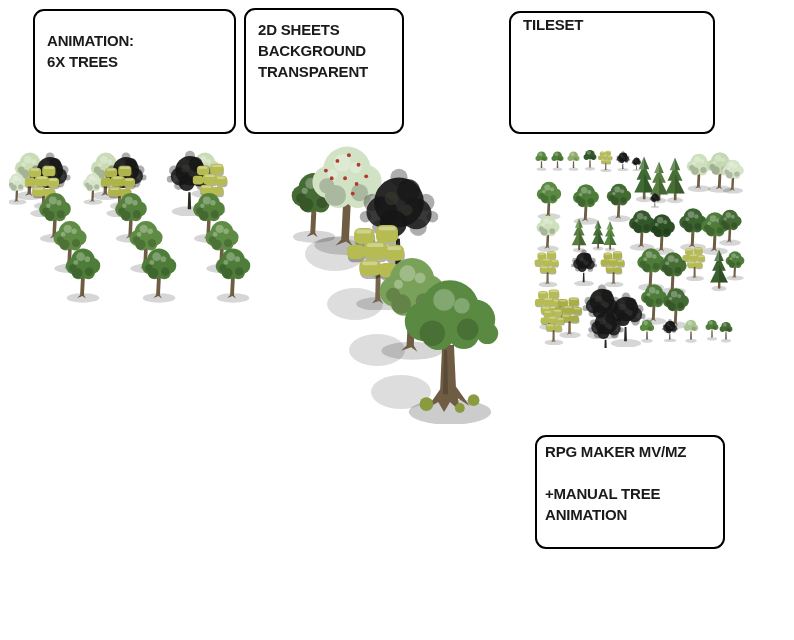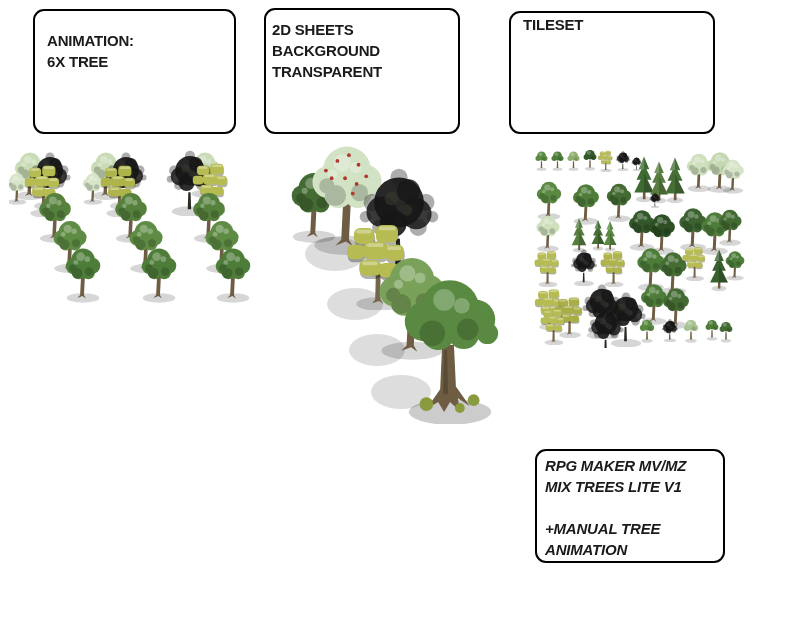--- a/index.html
+++ b/index.html
@@ -25,23 +25,23 @@
     font-weight: bold;
     font-size: 15px;
   }
   .box-line {
     min-height: 21px;
     line-height: 21px;
     white-space: nowrap;
     letter-spacing: -0.2px;
   }
   #box-animation { left: 33px;  top: 9px;   width: 203px; height: 125px; padding: 19px 12px; }
-  #box-sheets    { left: 264px; top: 8px;   width: 196px; height: 126px; padding: 9px 6px; }
+  #box-sheets    { left: 244px; top: 8px;   width: 160px; height: 126px; padding: 9px 12px; }
   #box-tileset   { left: 509px; top: 11px;  width: 206px; height: 123px; padding: 0 12px; }
-  #box-footer    { left: 535px; top: 449px; width: 190px; height: 114px; padding: 4px 8px; font-style: italic; }
+  #box-footer    { left: 535px; top: 435px; width: 190px; height: 114px; padding: 4px 8px; }
   #box-tileset .box-line { min-height: 24px; line-height: 24px; }
   .art { position: absolute; }
   #art-frames  { left: 9px;   top: 148px; }
   #art-preview { left: 283px; top: 136px; }
   #art-tileset { left: 532px; top: 148px; }
 </style>
 </head>
 <body>
 
 <div class="canvas">
@@ -188,37 +188,36 @@
           <circle cx="36" cy="130" r="7"></circle>
             <circle cx="84" cy="126" r="6"></circle>
           <circle cx="70" cy="134" r="5"></circle>
         </g>
       </symbol>
     </defs>
   </svg>
 
   <div class="box" id="box-animation">
     <div class="box-line">ANIMATION:</div>
-    <div class="box-line">6X TREE</div>
+    <div class="box-line">6X TREES</div>
   </div>
 
   <div class="box" id="box-sheets">
     <div class="box-line">2D SHEETS</div>
     <div class="box-line">BACKGROUND</div>
     <div class="box-line">TRANSPARENT</div>
   </div>
 
   <div class="box" id="box-tileset">
     <div class="box-line">TILESET</div>
     <div class="box-line"></div>
   </div>
 
   <div class="box" id="box-footer">
     <div class="box-line">RPG MAKER MV/MZ</div>
-    <div class="box-line">MIX TREES LITE V1</div>
     <div class="box-line"></div>
     <div class="box-line">+MANUAL TREE</div>
     <div class="box-line">ANIMATION</div>
   </div>
 
   <svg class="art" id="art-frames" width="250" height="200" viewBox="0 0 250 200">
     <g>
       <use href="#s-tree" x="0" y="0" width="42" height="52" style="color:#c9dcb6"></use>
       <use href="#s-tree" x="-6" y="22" width="28" height="35" style="color:#d6e4c8"></use>
       <use href="#s-scribble" x="16" y="2" width="50" height="60"></use>

